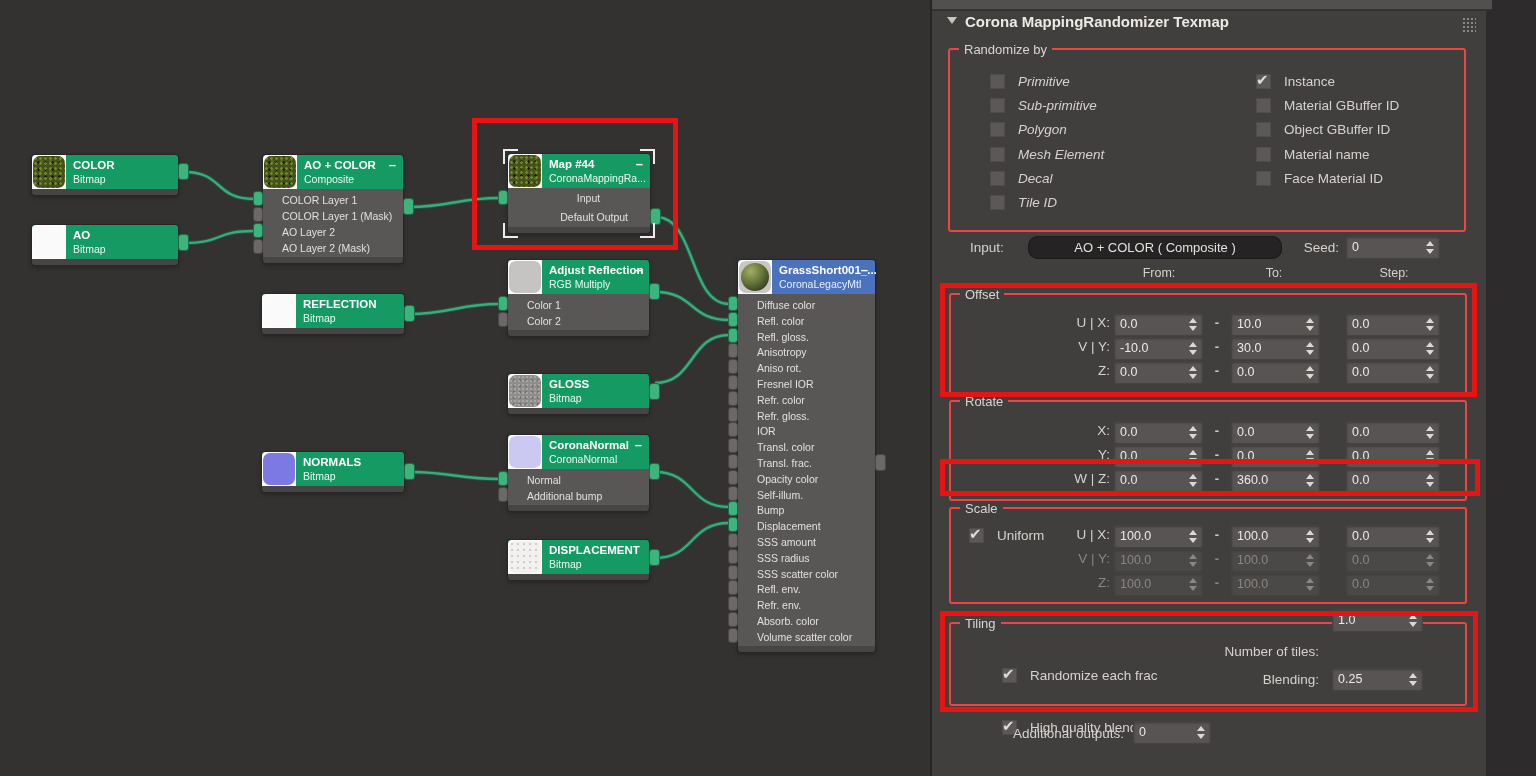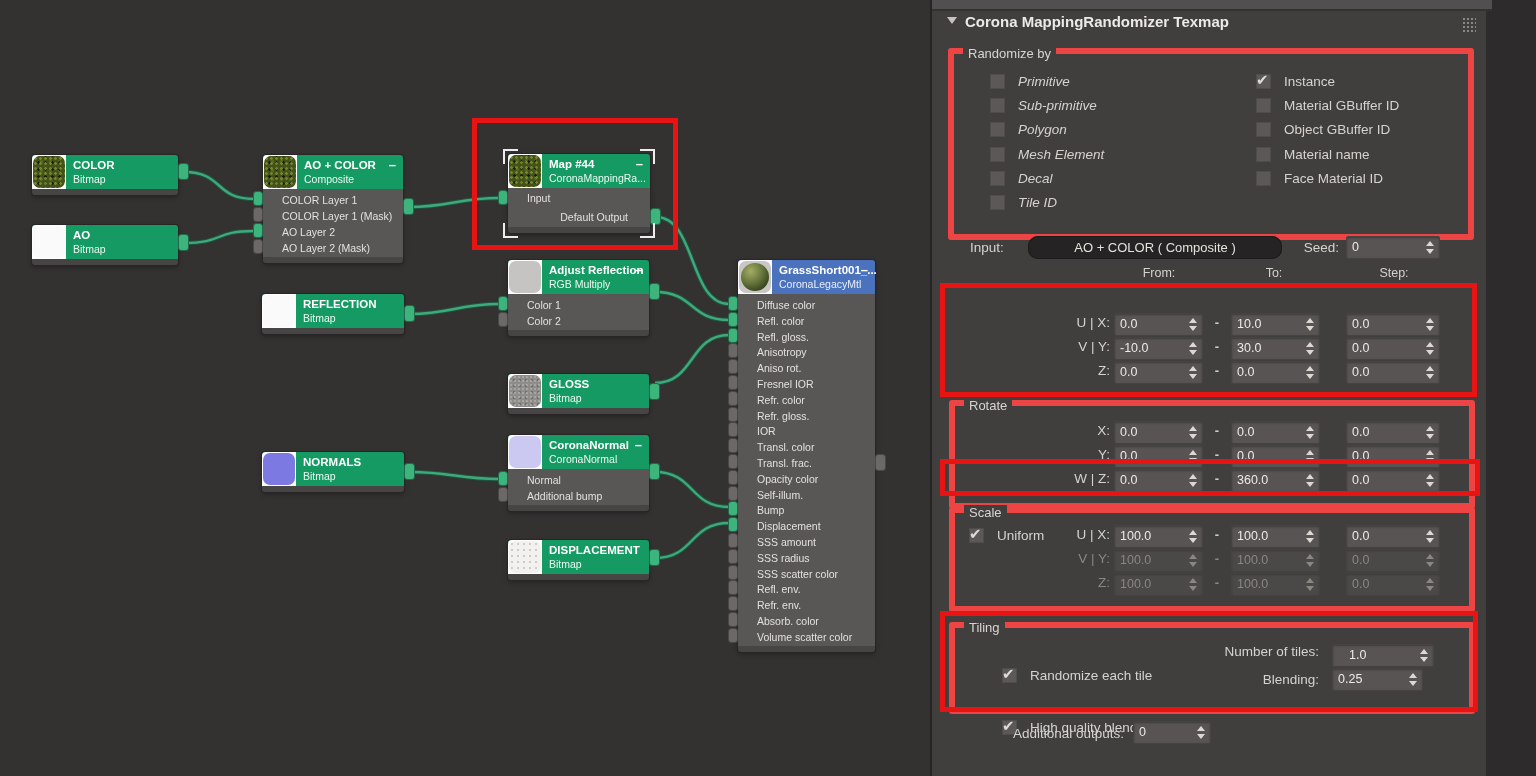--- a/index.html
+++ b/index.html
@@ -31,35 +31,35 @@
   .nmin{position:absolute;right:7px;top:2px;color:#fff;font-size:13px;font-weight:bold;cursor:pointer;}
   .nbody{position:relative;background:#595656;padding:2px 0;}
   .nrow{position:relative;height:16px;line-height:16px;}
   .grassrows .nrow{height:15.8px;line-height:15.8px;}
   .rlabel{margin-left:19px;font-size:10.5px;color:#e3e0dd;white-space:nowrap;}
   .nfoot{height:6px;background:#474444;border-radius:0 0 3px 3px;}
   .sock{position:absolute;width:9px;height:15px;border-radius:2.5px;background:#3db47c;box-shadow:0 0 0 1px #23684a;z-index:3;}
   .sock.off{background:#6c6868;box-shadow:0 0 0 1px #4a4747;}
   .sock.in{left:-9px;top:1px;width:8px;height:13px;}
   .sock.out{right:-10px;}
-  .m44row{position:relative;height:16px;line-height:16px;font-size:10.5px;color:#e3e0dd;}
+  .m44row{position:relative;height:16px;line-height:16px;font-size:10.5px;color:#e3e0dd;text-align:center;}
   .m44row.right{text-align:right;padding-right:22px;margin-top:3px;}
   .selc{position:absolute;width:13px;height:13px;border:2px solid #ececec;z-index:4;}
   .selc.tl{left:-5px;top:-5px;border-right:none;border-bottom:none;}
   .selc.tr{right:-5px;top:-5px;border-left:none;border-bottom:none;}
   .selc.bl{left:-5px;bottom:-5px;border-right:none;border-top:none;}
   .selc.br{right:-5px;bottom:-5px;border-left:none;border-top:none;}
   
   #panel{position:absolute;left:930px;top:0;width:606px;height:776px;background:#413e3e;border-left:2px solid #262424;color:#d6d3cf;}
   #panel-dark-right{position:absolute;left:554px;top:0;width:52px;height:776px;background:#2d2b2b;}
   #panel-top-strip{position:absolute;left:0;top:0;width:560px;height:9px;background:#514f4f;border-bottom:2px solid #343131;}
   .rollout-title{position:absolute;left:33px;top:13px;font-size:15px;font-weight:bold;color:#eceae6;white-space:nowrap;}
   .tri{position:absolute;left:15px;top:17px;width:0;height:0;border-left:5px solid transparent;border-right:5px solid transparent;border-top:7px solid #c9c4be;}
   .grip{position:absolute;left:530px;top:17px;width:14px;height:16px;background-image:radial-gradient(#8a8786 1px,transparent 1.4px);background-size:4px 4px;}
-  .group{position:absolute;border:6px solid #ef4444;border-radius:3px;}
+  .group{position:absolute;border:2px solid #ef4444;border-radius:3px;}
   .gtitle{position:absolute;top:-8px;left:9px;background:#413e3e;padding:0 5px;font-size:13px;color:#d8d5d1;line-height:15px;}
   .crow{position:relative;height:24.3px;display:flex;align-items:center;gap:13px;cursor:default;}
   .cb{position:relative;width:15px;height:15px;background:#5c5858;box-shadow:inset 0 0 0 1px #504c4c;flex:0 0 auto;}
   .cb.on:after{content:"\2714";position:absolute;left:0;top:-3px;font-size:15px;color:#dedbd7;}
   .cl{font-size:13.5px;color:#d6d3cf;white-space:nowrap;}
   .plabel{position:absolute;font-size:13.5px;color:#d6d3cf;white-space:nowrap;}
   .input-btn{position:absolute;left:96px;top:236px;width:254px;height:23px;background:#252323;border-radius:10px;
     font-size:13px;color:#e5e2de;text-align:center;line-height:23px;cursor:pointer;box-shadow:inset 0 0 0 1px #1c1b1b;}
   .colhead{position:absolute;top:266px;width:70px;text-align:center;font-size:12.5px;color:#d5d2ce;}
   .spin{position:absolute;height:21px;background:#585454;box-shadow:inset 0 1px 2px rgba(0,0,0,.3),0 0 0 1px #474343;border-radius:1px;cursor:text;}
@@ -388,20 +388,23 @@
   <span class="plabel" style="left:350px;top:240px;width:57px;text-align:right;">Seed:</span>
   <span class="spin" style="left:415px;top:237px;width:92px;">
     <span class="sv">0</span>
       <span class="sar"></span>
   </span>
 
   <span class="colhead" style="left:192px;">From:</span>
   <span class="colhead" style="left:307px;">To:</span>
   <span class="colhead" style="left:427px;">Step:</span>
 
+  <div class="group" style="left:17px;top:293px;width:514px;height:98px;">
+    <span class="gtitle">Offset</span>
+  </div>
   <div class="srows" style="top:313px;">
       <div class="srow">
         <span class="rl">U | X:</span>
         <span class="spin s1">
           <span class="sv">0.0</span>
           <span class="sar"></span>
         </span>
         <span class="dash">-</span>
         <span class="spin s2">
           <span class="sv">10.0</span>
@@ -556,24 +559,24 @@
           <span class="sar"></span>
         </span>
       </div>
     </div>
 
   <div class="group" style="left:17px;top:622px;width:514px;height:80px;">
     <span class="gtitle">Tiling</span>
   </div>
   <label class="crow abs" style="left:70px;top:639px;height:24px;">
     <span class="cb on"></span>
-    <span class="cl">Randomize each tile</span>
+    <span class="cl">Randomize each frac</span>
   </label>
   <span class="plabel" style="left:237px;top:644px;width:150px;text-align:right;">Number of tiles:</span>
-  <span class="spin" style="left:401px;top:645px;width:89px;padding-left:11px;">
+  <span class="spin" style="left:401px;top:610px;width:89px;">
     <span class="sv">1.0</span>
       <span class="sar"></span>
   </span>
   <label class="crow abs" style="left:70px;top:667px;height:24px;">
     <span class="cb on"></span>
     <span class="cl">High quality blending</span>
   </label>
   <span class="plabel" style="left:237px;top:672px;width:150px;text-align:right;">Blending:</span>
   <span class="spin" style="left:401px;top:669px;width:89px;">
     <span class="sv">0.25</span>

